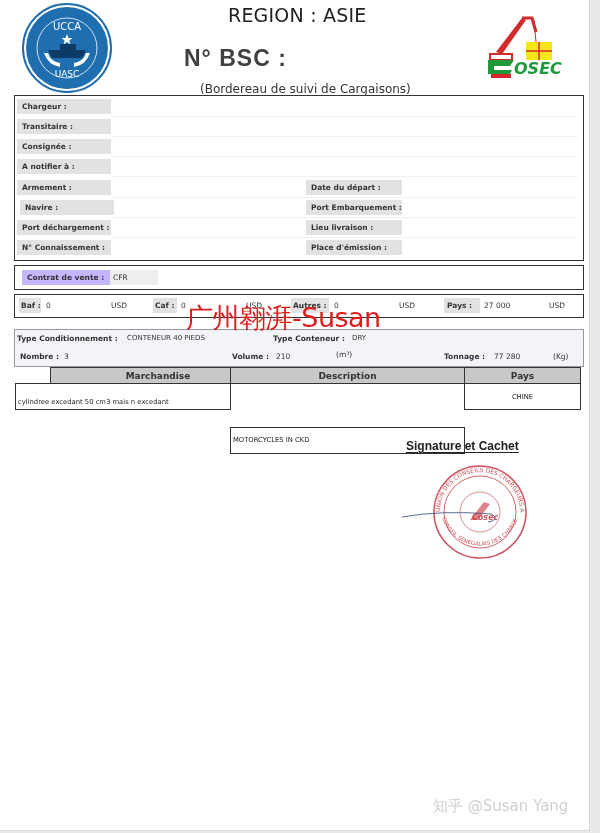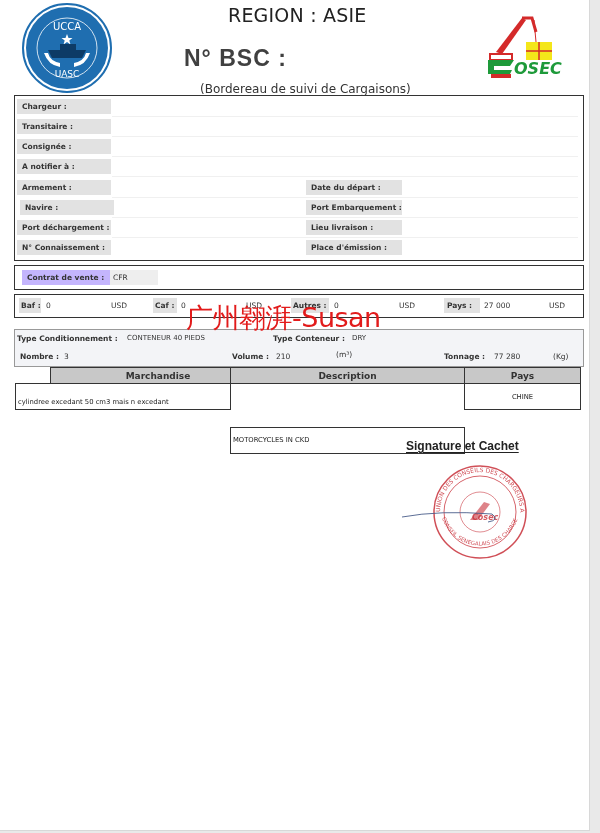--- a/index.html
+++ b/index.html
@@ -159,13 +159,14 @@
     <circle cx="80" cy="50" r="20" fill="none" stroke="#c8303a" stroke-width="0.8" opacity="0.7"></circle>
     <path id="arcOuter" d="M40 50 A40 40 0 0 1 120 50" fill="none"></path>
     <text font-size="6" fill="#c8303a" opacity="0.85" font-family="DejaVu Sans, sans-serif"><textPath href="#arcOuter">UNION DES CONSEILS DES CHARGEURS AFRICAINS</textPath></text>
     <path id="arcBottom" d="M42 56 A40 40 0 0 0 118 56" fill="none"></path>
     <text font-size="5.5" fill="#c8303a" opacity="0.85" font-family="DejaVu Sans, sans-serif"><textPath href="#arcBottom">CONSEIL SENEGALAIS DES CHARGEURS</textPath></text>
     <path d="M70 58 L84 40 L90 42 L78 58 Z" fill="#c8303a" opacity="0.6"></path>
     <text x="72" y="58" font-size="8" font-style="italic" font-weight="bold" fill="#c8303a" opacity="0.8" font-family="DejaVu Sans, sans-serif">Cosec</text>
     <path d="M2 55 Q40 48 92 52 Q100 58 88 60" fill="none" stroke="#4a5d8a" stroke-width="0.9"></path>
   </svg>
 
+  <div class="zhihu">知乎 @Susan Yang</div>
 </div>
 
 </body></html>

